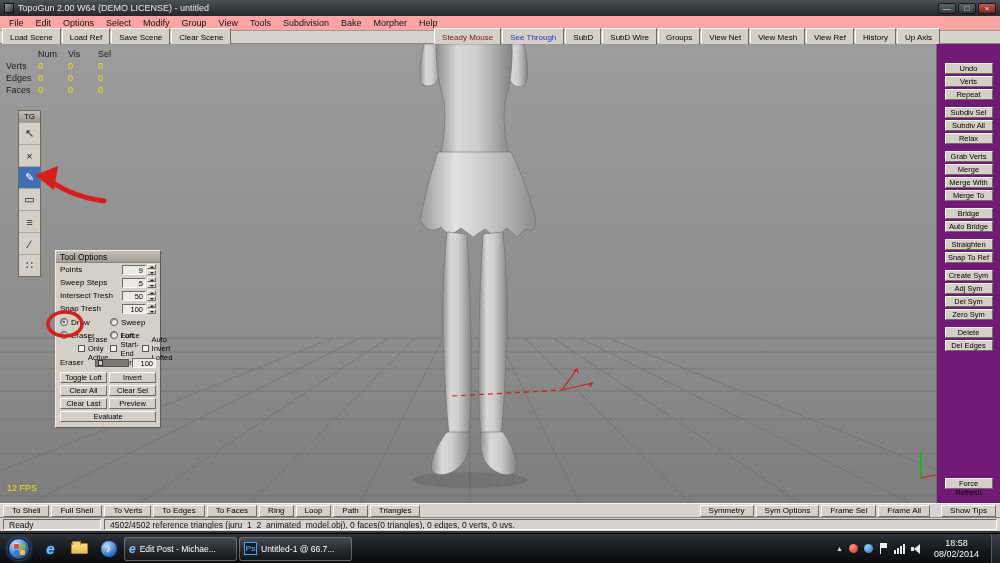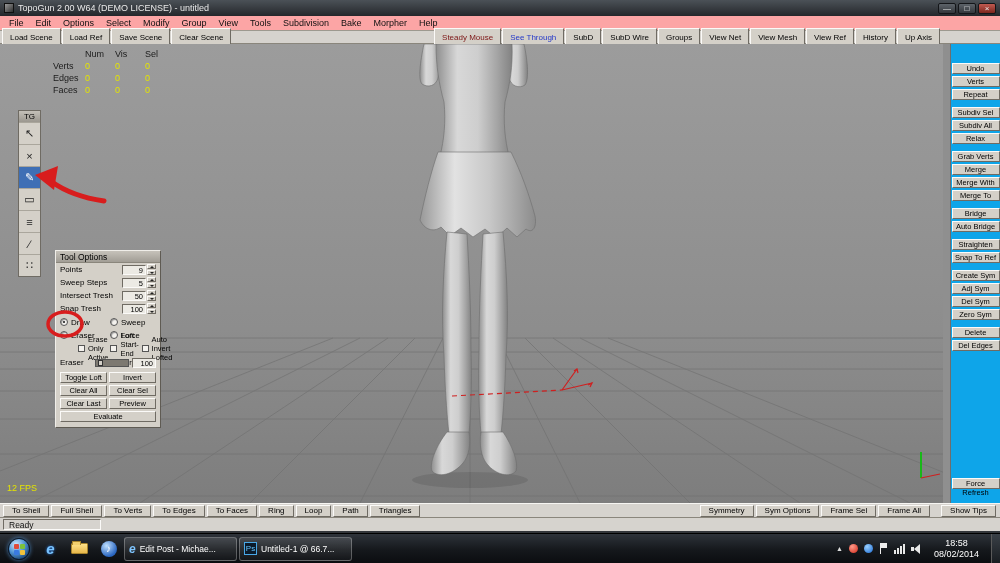--- a/index.html
+++ b/index.html
@@ -33,21 +33,21 @@
   .steady { color:#7c1414; }
   .seethrough { color:#2438c8; }
 
   
   .main { position:relative; height:459px; background:#8f8f8f; overflow:hidden; }
   .viewport-svg { position:absolute; left:0; top:0; display:block; }
   .anno { position:absolute; left:0; top:0; pointer-events:none; z-index:60; }
   .fps { position:absolute; left:7px; bottom:10px; color:#e4e400; font-size:9px; z-index:20; }
 
   
-  .stats { position:absolute; left:6px; top:4px; font-size:9px; color:#1c1c1c; z-index:20;margin-left:47px; }
+  .stats { position:absolute; left:6px; top:4px; font-size:9px; color:#1c1c1c; z-index:20; }
   .srow { display:flex; height:12px; align-items:center; }
   .slabel { width:32px; }
   .sv { width:30px; }
   .y { color:#e4e400; }
 
   
   .palette { position:absolute; left:18px; top:66px; width:23px; background:#d4d0c8;
              border:1px solid #6f6b63; z-index:30; }
   .pal-title { height:11px; background:linear-gradient(#c4c0b8,#9b978f); font-size:8px; text-align:center; line-height:11px; }
   .pal-cell { height:22px; display:flex; align-items:center; justify-content:center; font-size:11px;
@@ -79,21 +79,21 @@
   .co { display:flex; align-items:center; gap:3px; height:9px; font-size:7.5px; }
   .cbox { width:7px; height:7px; background:#f4f2ee; border:1px solid #555; flex:0 0 auto; }
   .to-eraser { display:flex; align-items:center; gap:3px; padding:2px 4px; height:15px; }
   .slider { flex:1; height:8px; background:#7d7971; border:1px solid #555; position:relative; }
   .handle { position:absolute; left:2px; top:0; width:5px; height:6px; background:#d4d0c8; border:1px solid #333; }
   .to-btns { display:grid; grid-template-columns:1fr 1fr; gap:2px; padding:2px 4px; }
   .tob { height:11px; font-size:7.5px; line-height:9px; }
   .tob.wide { grid-column:1 / -1; }
 
   
-  .right-panel { position:absolute; right:0; top:0; bottom:0; width:50px; background:#0ea5e9;
+  .right-panel { position:absolute; right:0; top:0; bottom:0; width:64px; background:#701a75;
                  border-left:1px solid #6e6e6e; display:flex; flex-direction:column; align-items:center;
                  padding-top:19px; z-index:20; }
   .rp-group { display:flex; flex-direction:column; gap:2px; margin-bottom:7px; }
   .rpb { width:48px; height:11px; font-size:7.5px; line-height:9px; }
   .rp-refresh { margin-top:auto; margin-bottom:14px; }
 
   
   .bottombar { height:14px; background:#d6d3ce; border-top:1px solid #f6f5f2; display:flex; align-items:center;
                padding:0 3px; gap:2px; }
   .bbtn { height:12px; font-size:8px; line-height:10px; padding:0 8px; }
@@ -488,20 +488,21 @@
     <button class="b3d bbtn">Symmetry</button>
     <button class="b3d bbtn">Sym Options</button>
     <button class="b3d bbtn">Frame Sel</button>
     <button class="b3d bbtn">Frame All</button>
     <button class="b3d bbtn showtips">Show Tips</button>
   </div>
 </div>
 
 <div class="statusbar">
   <span class="st-cell st-ready sunken">Ready</span>
+  <span class="st-cell st-info sunken">4502/4502 reference triangles (juru_1_2_animated_model.obj), 0 faces(0 triangles), 0 edges, 0 verts, 0 uvs.</span>
 </div>
 
 <div class="winbottom"></div>
 
 <div class="taskbar">
   <div class="start">
     <div class="orb">
       <span class="fq fq1"></span>
         <span class="fq fq2"></span>
         <span class="fq fq3"></span>

